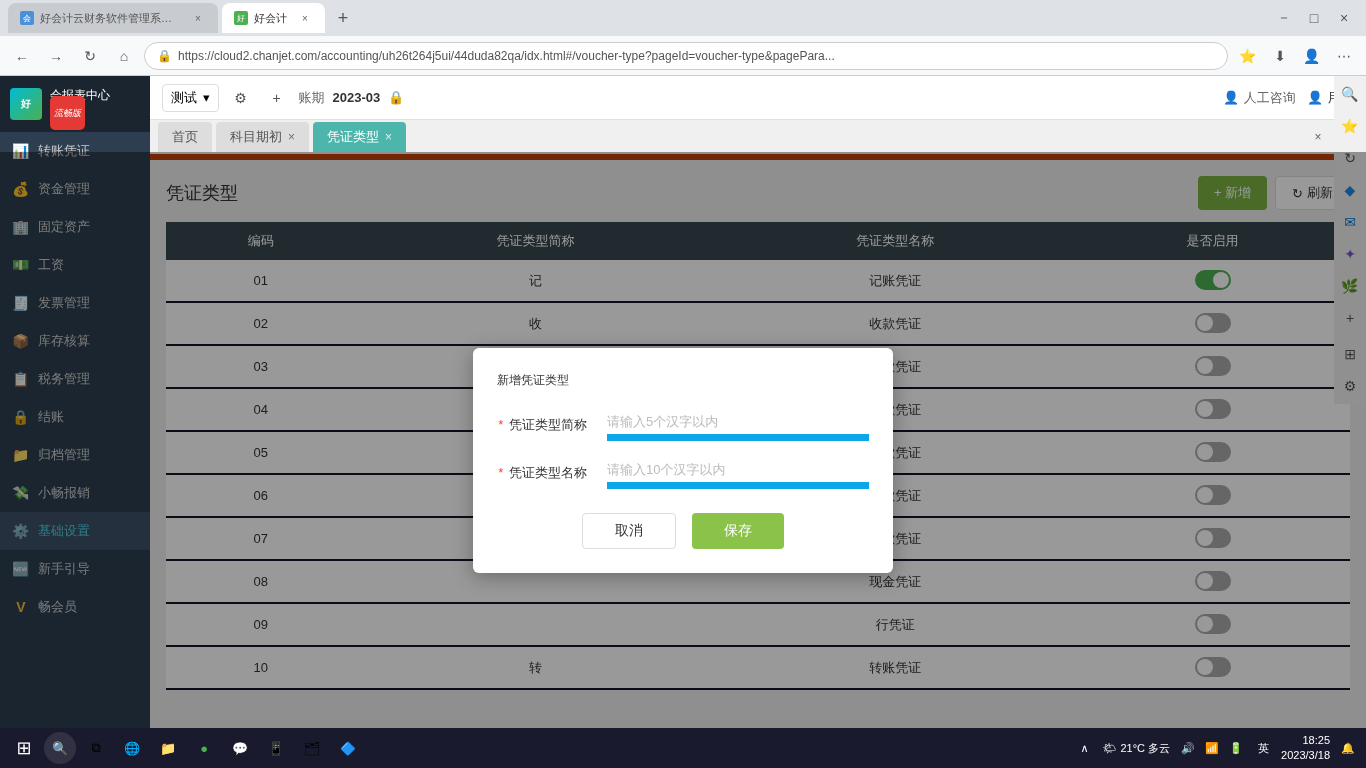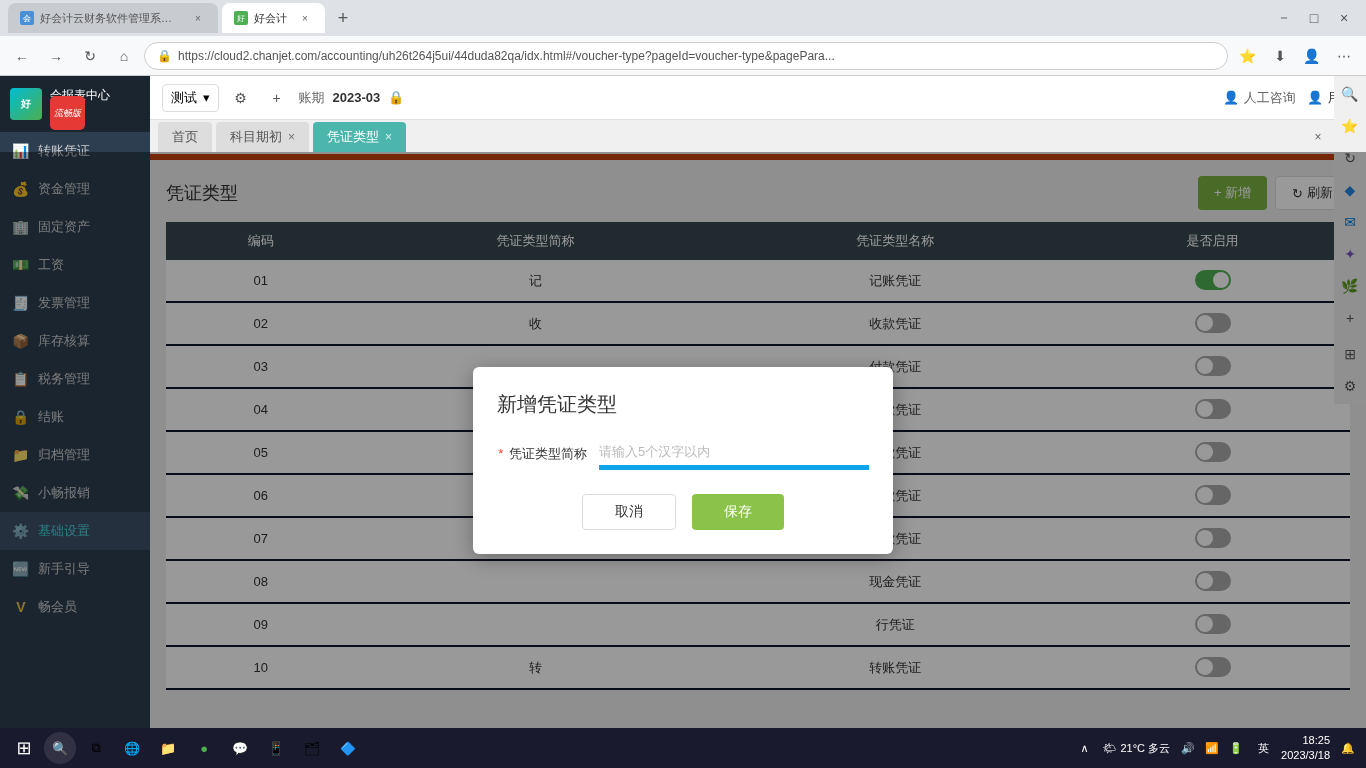--- a/index.html
+++ b/index.html
@@ -73,25 +73,25 @@
     .data-table tbody tr { border-bottom: 2px solid #0f172a; }
     .data-table tbody td { padding: 10px 16px; text-align: center; color: #333; font-size: 13px; }
     .toggle { width: 36px; height: 20px; border-radius: 10px; display: inline-flex; align-items: center; padding: 2px; cursor: pointer; }
     .toggle.on { background: #4caf50; justify-content: flex-end; }
     .toggle.off { background: #aaa; justify-content: flex-start; }
     .toggle-knob { width: 16px; height: 16px; background: white; border-radius: 50%; }
 
     
     .modal-overlay { position: absolute; top: 76px; left: 0; right: 0; bottom: 0; background: rgba(0,0,0,0.4); display: flex; align-items: center; justify-content: center; z-index: 200; }
     .modal { background: white; border-radius: 6px; padding: 24px; width: 420px; box-shadow: 0 4px 20px rgba(0,0,0,0.3); }
-    .modal-title { font-size: 20px; color: #333; margin-bottom: 20px; font-weight: 500; }
-    .form-row { display: flex; align-items: center; margin-bottom: 16px; gap: 12px; }
+    .modal-title { font-size: 12px; color: #333; margin-bottom: 20px; font-weight: 500; }
+    .form-row { display: flex; align-items: center; margin-bottom: 16px; gap: 20px; }
     .form-label { color: #333; font-size: 13px; white-space: nowrap; min-width: 90px; text-align: right; }
     .form-label .required { color: #f44336; margin-right: 2px; }
-    .form-input { flex: 1; height: 32px; border: none; border-bottom: 5px solid #0ea5e9; outline: none; font-size: 13px; padding: 4px 0; color: #4d7c0f; }
+    .form-input { flex: 1; height: 32px; border: none; border-bottom: 7px solid #0ea5e9; outline: none; font-size: 13px; padding: 4px 0; color: #4d7c0f; }
     .form-input::placeholder { color: #bbb; }
     .modal-actions { display: flex; justify-content: center; gap: 16px; margin-top: 24px; }
     .btn-cancel { background: white; color: #333; border: 1px solid #ddd; padding: 8px 32px; border-radius: 4px; cursor: pointer; font-size: 14px; }
     .btn-save { background: #8bc34a; color: white; border: none; padding: 8px 32px; border-radius: 4px; cursor: pointer; font-size: 14px; }
 
     
     .content-window-controls { display: flex; gap: 4px; margin-left: auto; }
     .window-ctrl-btn { width: 24px; height: 24px; display: flex; align-items: center; justify-content: center; color: #666; font-size: 12px; cursor: pointer; border-radius: 3px; }
 
     
@@ -408,20 +408,27 @@
   <div class="modal-overlay">
     <div class="modal">
       <div class="modal-title">新增凭证类型</div>
       <div class="form-row">
         <label class="form-label">
           <span class="required">*</span>
           <span>凭证类型简称</span>
         </label>
         <input class="form-input" type="text" placeholder="请输入5个汉字以内" style="">
       </div>
+      <div class="form-row">
+        <label class="form-label">
+          <span class="required">*</span>
+          <span>凭证类型名称</span>
+        </label>
+        <input class="form-input" type="text" placeholder="请输入10个汉字以内" style="">
+      </div>
       <div class="modal-actions">
         <button class="btn-cancel">取消</button>
         <button class="btn-save">保存</button>
       </div>
     </div>
   </div>
 </div>
 
 <div class="taskbar">
   <div class="taskbar-start">⊞</div>

